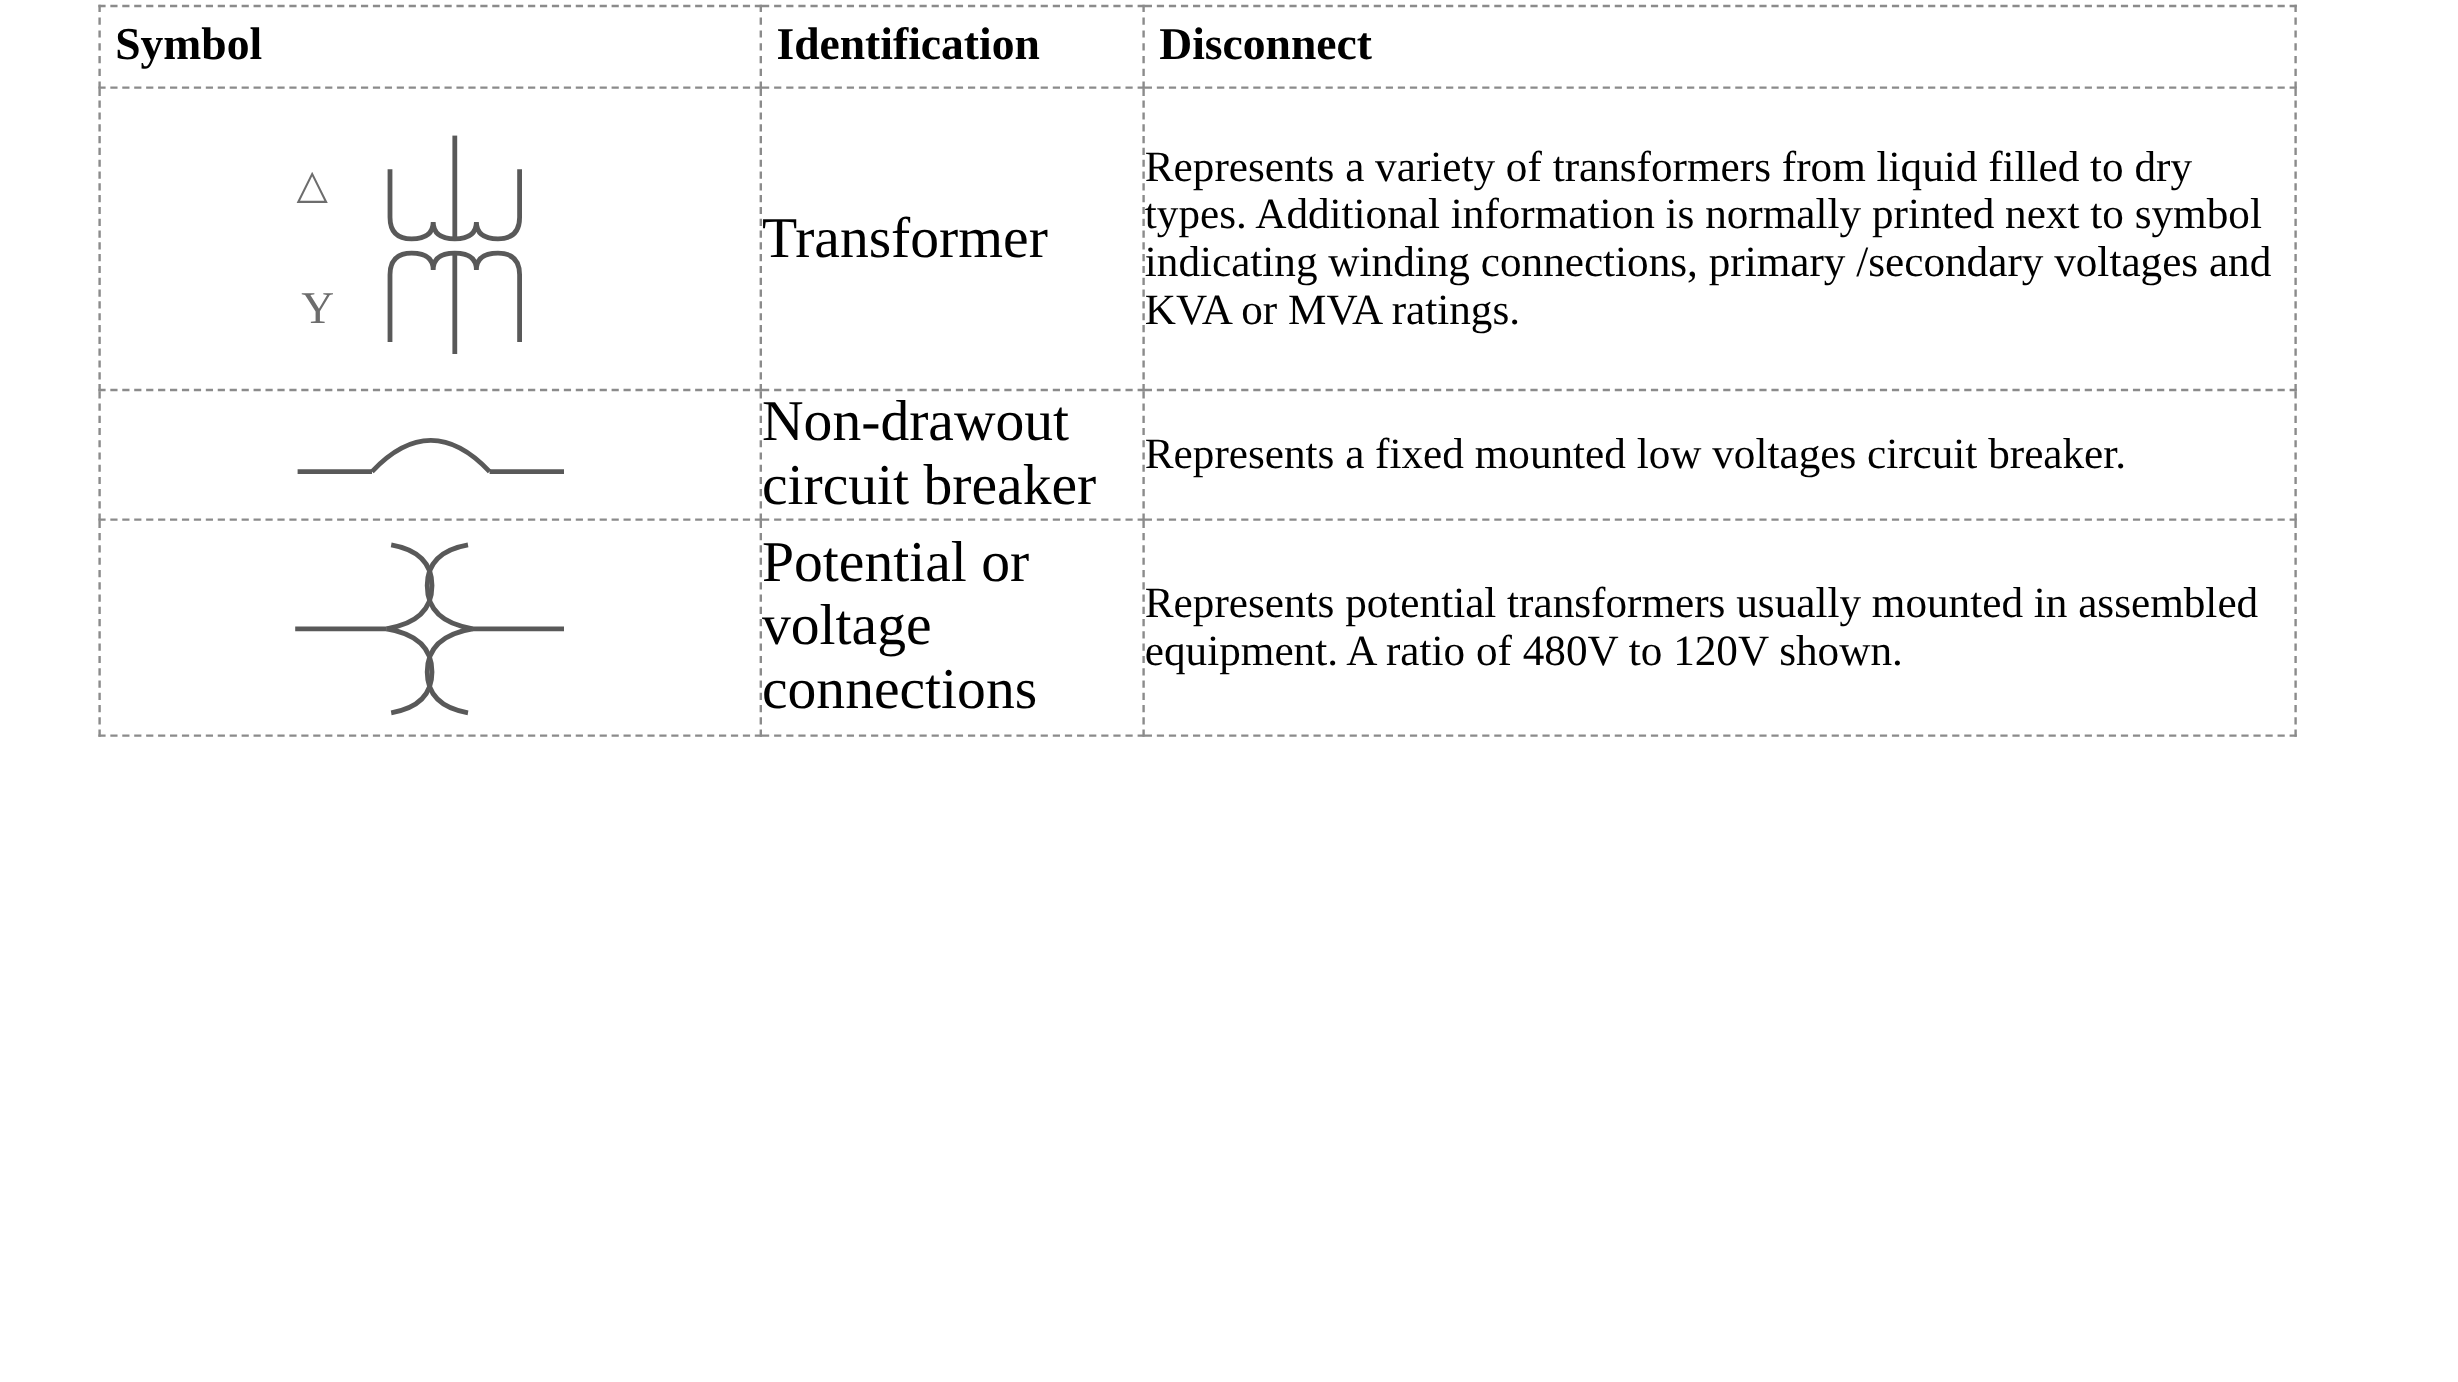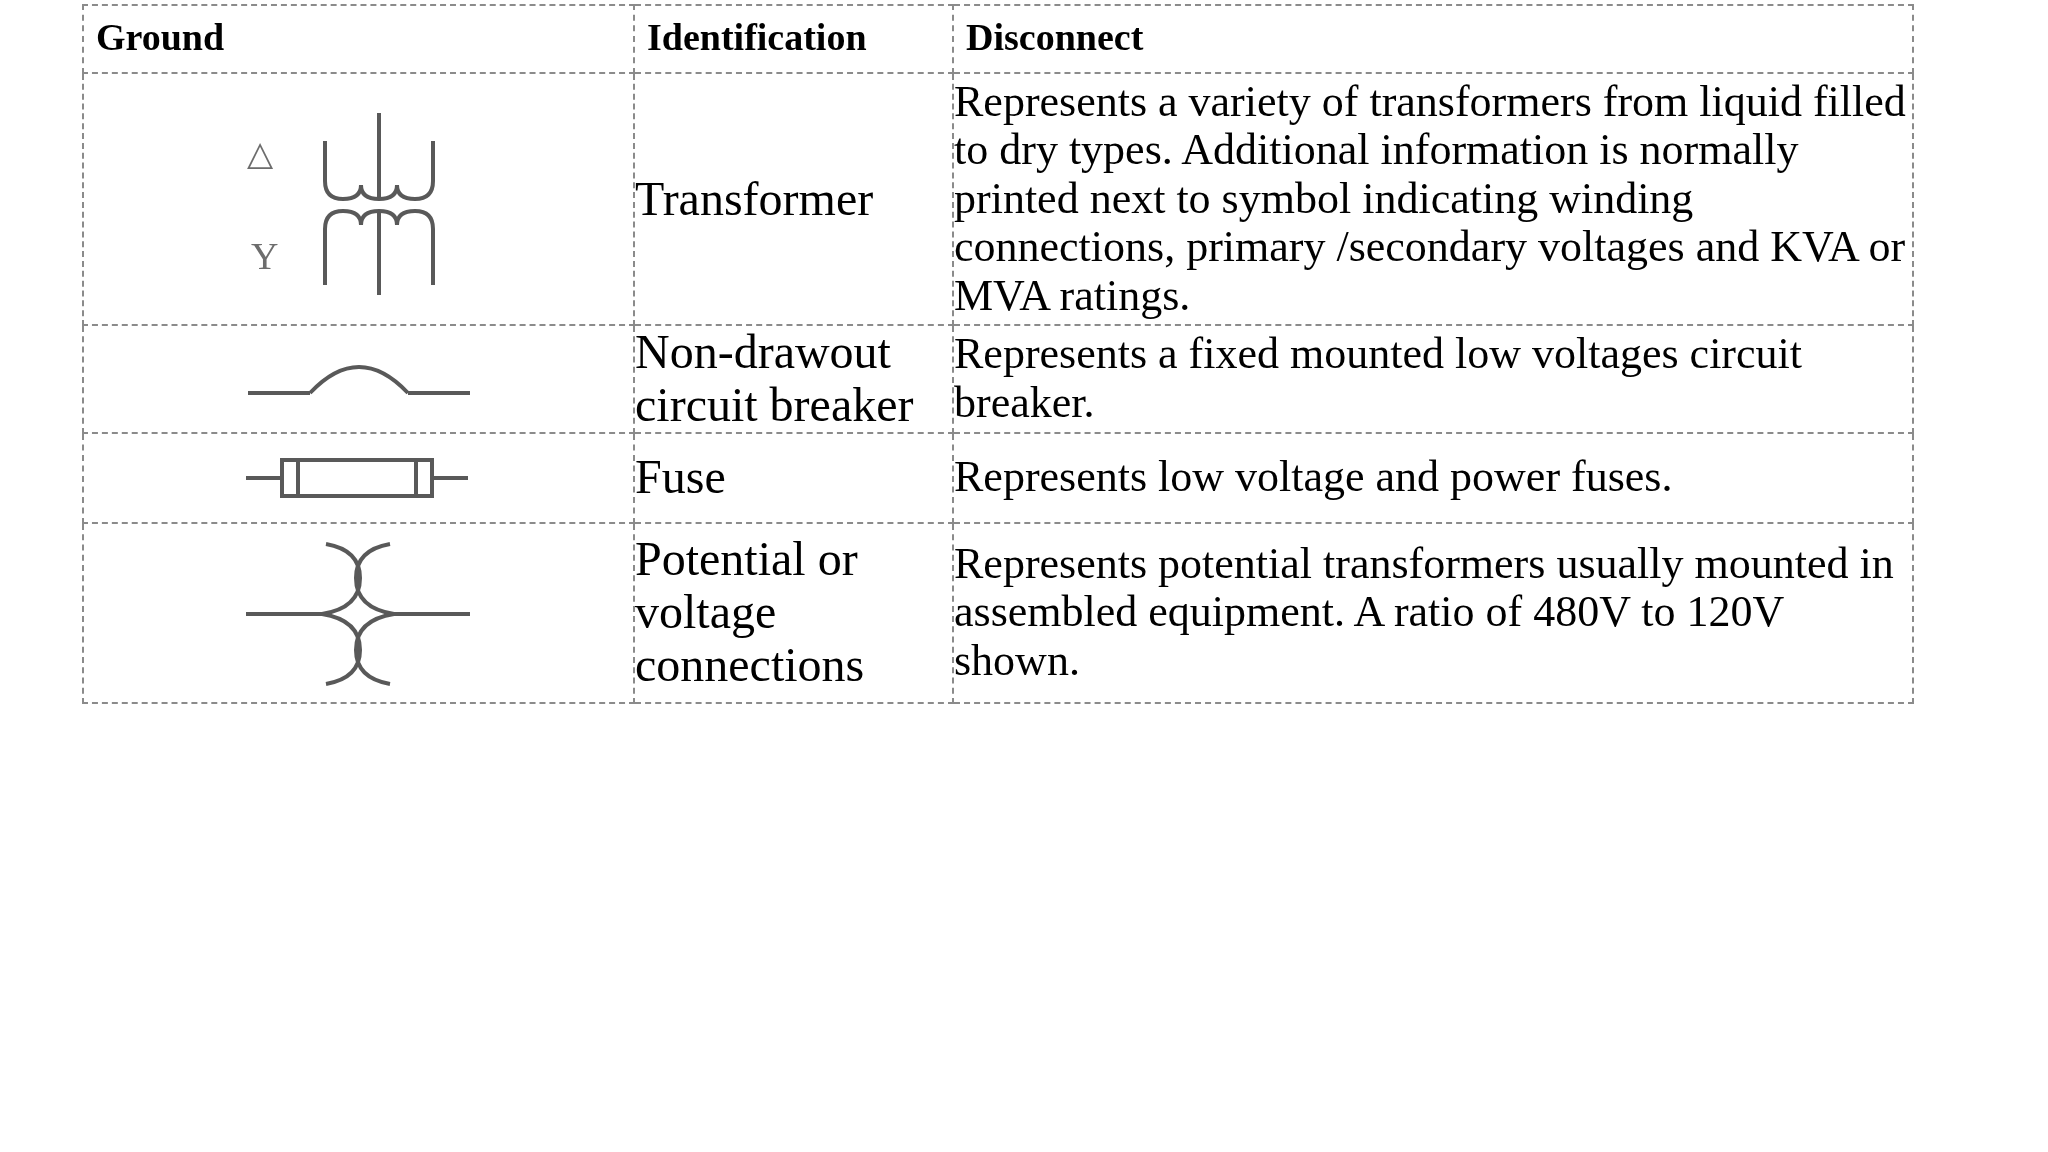--- a/index.html
+++ b/index.html
@@ -48,21 +48,21 @@
     vertical-align:middle;
   }
   td.ident{
     padding:4px 6px 4px 10px;
     font-size:48px;
     line-height:1.10;
     vertical-align:middle;
   }
   td.expl{
     padding:4px 8px 4px 10px;
-    font-size:44px;
+    font-size:36px;
     line-height:1.10;
     vertical-align:middle;
     margin-left:11px;
   }
   .txt{display:block;}
 
   
   tr.r0 td{height:250px;}
   tr.r1 td{height:88px;}
   tr.r2 td{height:88px;}
@@ -90,21 +90,21 @@
 <div id="sheet">
 
   <table class="symtable">
     <colgroup>
       <col class="c-sym">
         <col class="c-id">
         <col class="c-exp">
     </colgroup>
     <thead>
       <tr class="hdr">
-        <th>Ground</th>
+        <th>Symbol</th>
         <th>Identification</th>
         <th>Disconnect</th>
       </tr>
     </thead>
     <tbody>
 
       <tr class="r0">
         <td class="sym">
           <div class="symwrap">
             <svg width="260" height="200" viewBox="0 0 260 200" aria-hidden="true">
@@ -143,39 +143,20 @@
         </td>
         <td class="ident">
           <span class="txt">Non-drawout circuit breaker</span>
         </td>
         <td class="expl">
           <span class="txt">Represents a fixed mounted low voltages circuit breaker.</span>
         </td>
       </tr>
 
 
-      <tr class="r3">
-        <td class="sym">
-          <div class="symwrap">
-            <svg width="230" height="60" viewBox="0 0 230 60" aria-hidden="true">
-              <path class="ln" d="M2 30 L38 30"></path>
-              <rect class="ln" x="38" y="12" width="150" height="36"></rect>
-              <path class="ln" d="M54 12 L54 48"></path>
-              <path class="ln" d="M172 12 L172 48"></path>
-              <path class="ln" d="M188 30 L224 30"></path>
-            </svg>
-          </div>
-        </td>
-        <td class="ident">
-          <span class="txt">Fuse</span>
-        </td>
-        <td class="expl">
-          <span class="txt">Represents low voltage and power fuses.</span>
-        </td>
-      </tr>
 
 
       <tr class="r5">
         <td class="sym">
           <div class="symwrap">
             <svg width="230" height="150" viewBox="0 0 230 150" aria-hidden="true">
               <path class="ln" d="M2 76 L78 76"></path>
               <path class="ln" d="M78 76 Q116 70 116 40 Q116 12 82 6"></path>
               <path class="ln" d="M78 76 Q116 82 116 112 Q116 140 82 146"></path>
               <path class="ln" d="M150 76 L226 76"></path>

